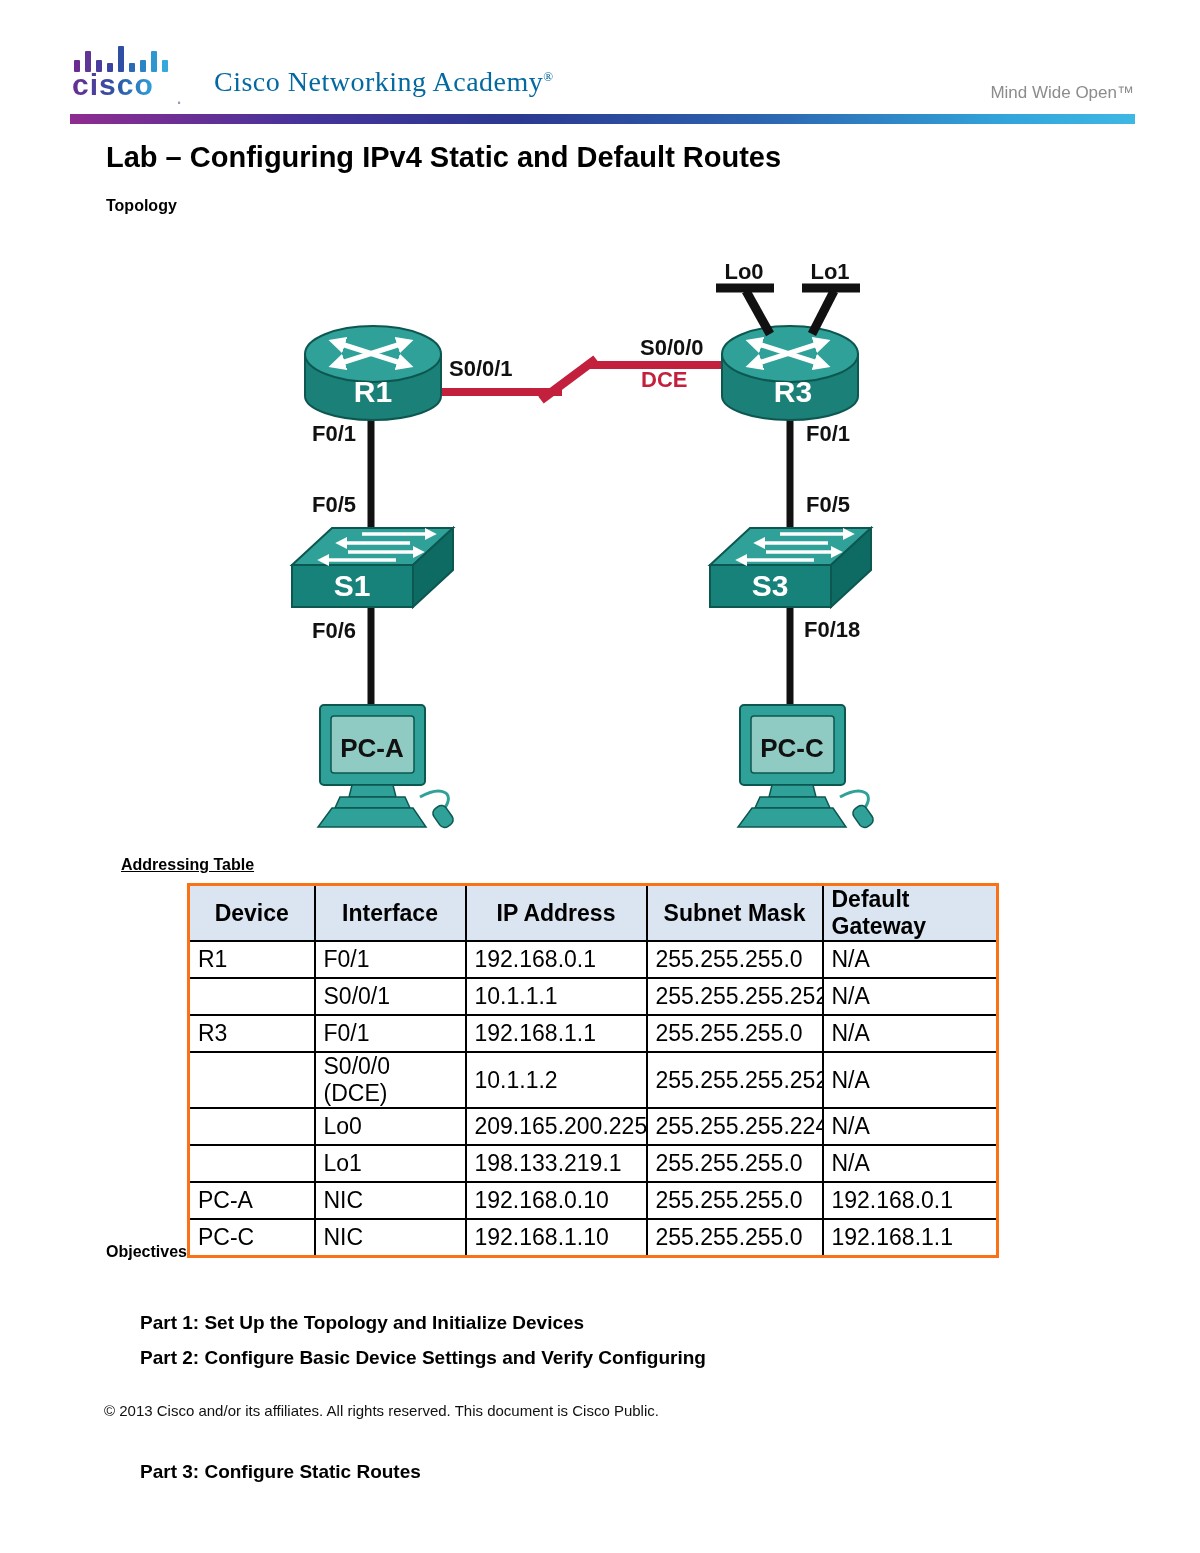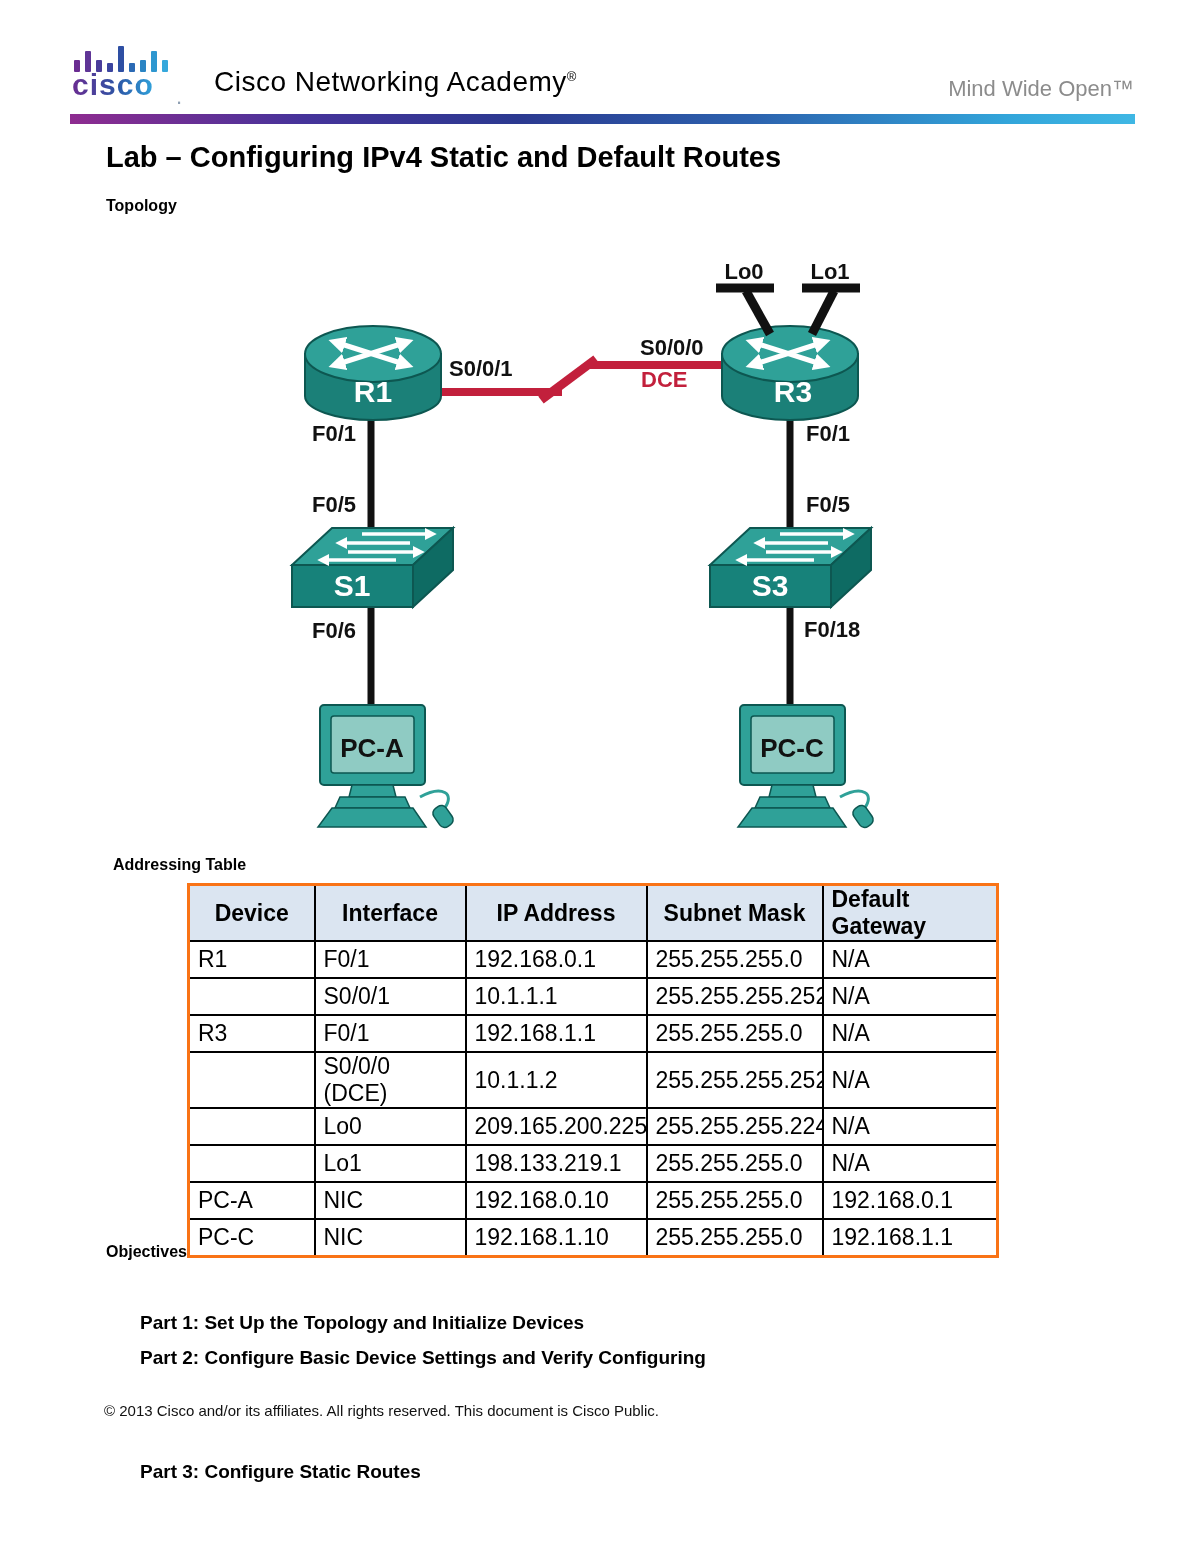--- a/index.html
+++ b/index.html
@@ -14,32 +14,32 @@
   .b3{height:12px;background:#4A3D9B}.b4{height:9px;background:#3B449F}
   .b5{height:26px;background:#2E4FA3}.b6{height:9px;background:#2B6AB5}
   .b7{height:12px;background:#2B85C4}.b8{height:21px;background:#2E97D0}
   .b9{height:12px;background:#35A8DC}
   .logo-word {
     position:absolute; left:72px; top:70px; font-size:30px; font-weight:bold; letter-spacing:1px;
     background:linear-gradient(90deg,#6A2C91 0%,#2C55A5 55%,#2FA3DC 100%);
     -webkit-background-clip:text; background-clip:text; color:transparent; line-height:1;
   }
   .logo-dot { position:absolute; left:176px; top:86px; font-size:22px; color:#8FA0B3; line-height:1; }
-  .brand { position:absolute; left:214px; top:66px; font-size:28px; color:#000000; letter-spacing:0.5px; }
+  .brand { position:absolute; left:214px; top:66px; font-size:28px; color:#0369a1; letter-spacing:0.5px;font-family:Liberation Serif, serif; }
   .brand sup { font-size:13px; }
-  .tagline { position:absolute; right:66px; top:76px; font-size:22px; color:#8C8C8C; }
+  .tagline { position:absolute; right:66px; top:83px; font-size:17px; color:#8C8C8C; }
   .gradient-bar {
     position:absolute; left:70px; top:114px; width:1065px; height:10px;
     background:linear-gradient(90deg,#8E2C90 0%,#45339A 22%,#2B3990 42%,#2C62AE 64%,#32A5DA 88%,#3FB7E4 100%);
   }
   
   .doc-title { position:absolute; left:106px; top:141px; font-size:29px; font-weight:bold; }
   .h2 { position:absolute; font-size:16px; font-weight:bold; }
   .h-topology { left:106px; top:197px; }
-  .h-table    { left:113px; top:856px; }
+  .h-table    { left:121px; top:856px;text-decoration:underline; }
   .h-objectives { left:106px; top:1243px; }
   .part { position:absolute; left:140px; font-size:19px; font-weight:bold;margin-top:34px; }
   .part1 { top:1278px; } .part2 { top:1313px; } .part3 { top:1427px; }
   .copyright { position:absolute; left:104px; top:1402px; font-size:15px; color:#111; }
   
   .topo { position:absolute; left:0; top:0; }
   .topo text { font-family:"Liberation Sans", sans-serif; }
   .iface { font-size:22px; font-weight:bold; fill:#111; }
   .devname { font-size:30px; font-weight:bold; fill:#ffffff; }
   .pcname { font-size:26px; font-weight:bold; fill:#111; }

